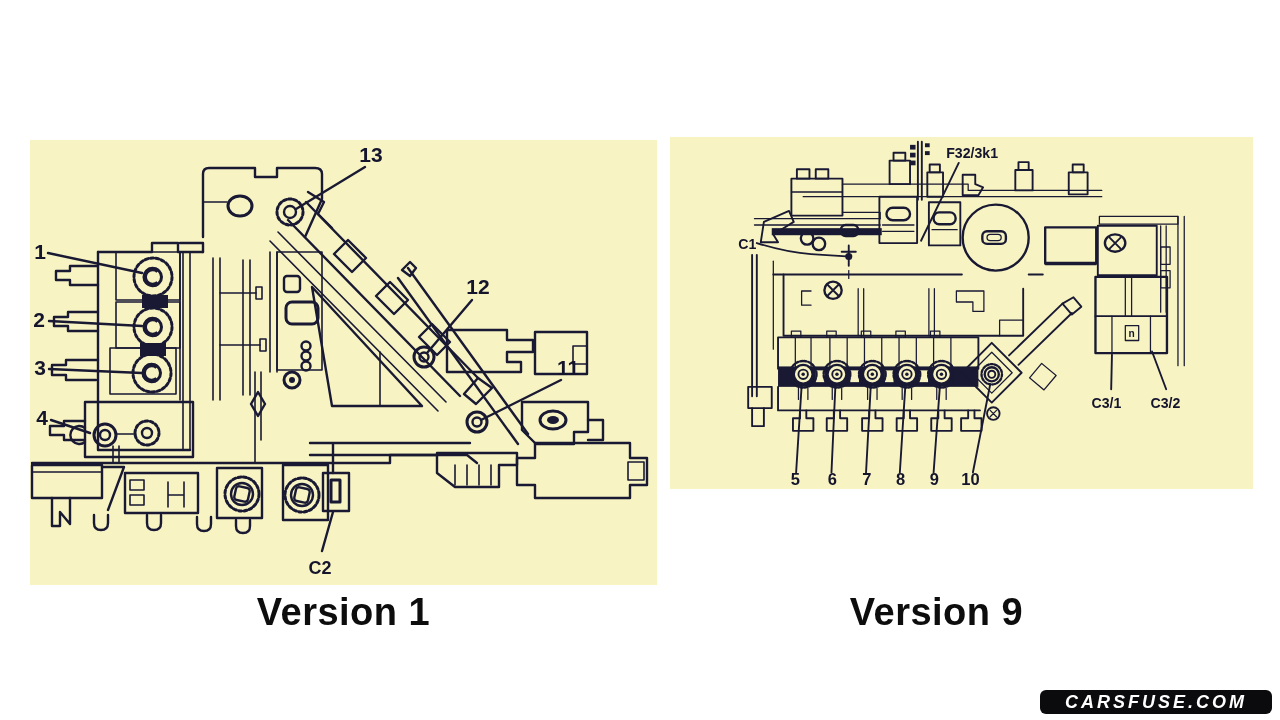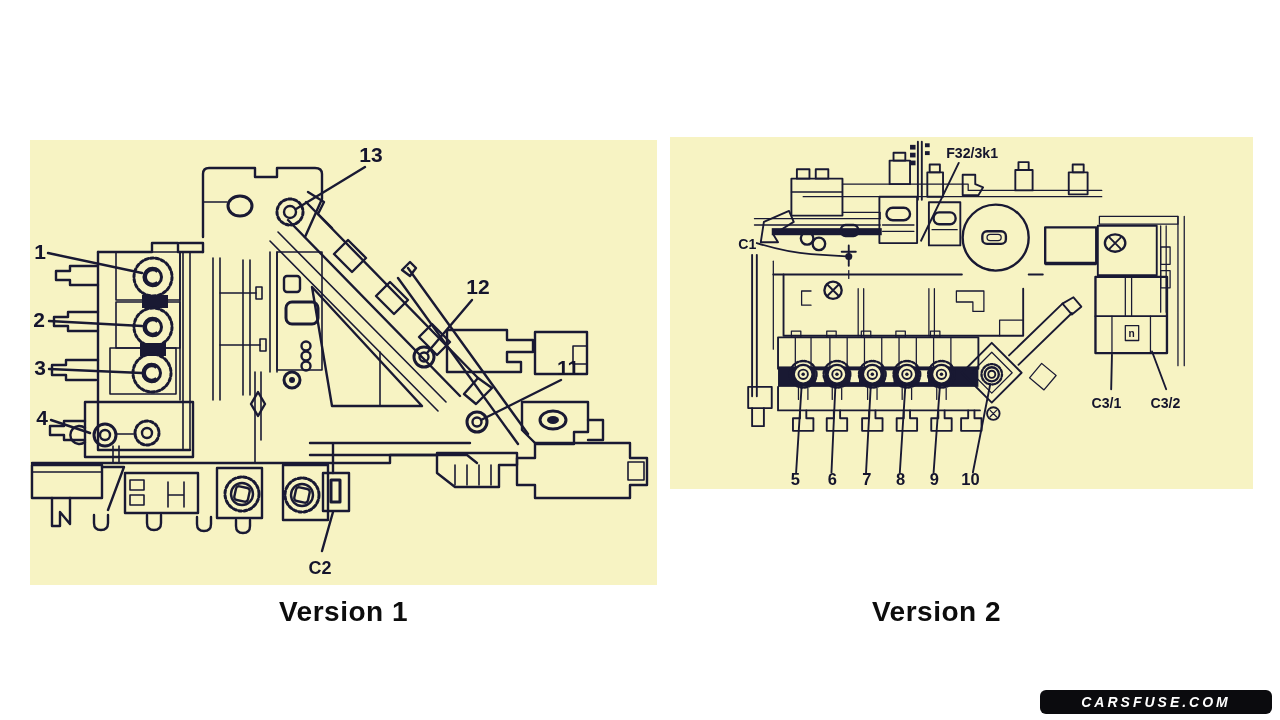--- a/index.html
+++ b/index.html
@@ -20,33 +20,33 @@
   .kt{fill:none;stroke:#191933;stroke-width:1.6;stroke-linecap:round;stroke-linejoin:round;}
   .kb{fill:none;stroke:#191933;stroke-width:3;stroke-linecap:round;stroke-linejoin:round;}
   .kf{fill:#191933;stroke:none;}
   .dash{stroke-dasharray:3 2.4;}
   .bgfill{fill:#f7f3c3;}
   .lbl{font-family:"Liberation Sans",sans-serif;font-weight:bold;font-size:21px;fill:#14142c;}
   .lbl-sm{font-size:18px;}
   .lbl-xs{font-size:13px;}
   .caption{
     position:absolute;top:590px;height:44px;
-    font-size:28px;font-weight:700;color:#0d0d0d;
+    font-size:38px;font-weight:700;color:#0d0d0d;
     text-align:center;line-height:44px;letter-spacing:0.5px;
   }
   #caption-left{left:30px;width:627px;}
   #caption-right{left:645px;width:583px;}
   .badge{
     position:absolute;left:1040px;top:690px;width:232px;height:24px;
     background:#0b0b0e;border-radius:6px;
     display:flex;align-items:center;justify-content:center;
   }
   .badge span{
     color:#ffffff;font-weight:bold;font-style:italic;
-    font-size:14px;letter-spacing:3px;white-space:nowrap;
+    font-size:18px;letter-spacing:3px;white-space:nowrap;
   }
 </style>
 </head>
 <body>
 
 <div class="panel" id="panel-left">
   <svg viewBox="0 0 627 445">
 
     <g>
       <path class="k" d="M173,97 V34 q0,-6 6,-6 h46 v9 h22 v-9 h38 q7,0 7,6 v25 l-17,38"></path>
@@ -382,17 +382,17 @@
     <text class="lbl" x="214" y="443" text-anchor="middle">8</text>
     <text class="lbl" x="257" y="443" text-anchor="middle">9</text>
     <text class="lbl" x="303" y="443" text-anchor="middle">10</text>
     <text class="lbl lbl-sm" x="476" y="345" text-anchor="middle">C3/1</text>
     <text class="lbl lbl-sm" x="551" y="345" text-anchor="middle">C3/2</text>
     <text class="lbl lbl-xs" x="508" y="255" text-anchor="middle">n</text>
   </svg>
 </div>
 
 <div class="caption" id="caption-left">Version 1</div>
-<div class="caption" id="caption-right">Version 2</div>
+<div class="caption" id="caption-right">Version 9</div>
 
 <div class="badge">
   <span>CARSFUSE.COM</span>
 </div>
 
 </body></html>

